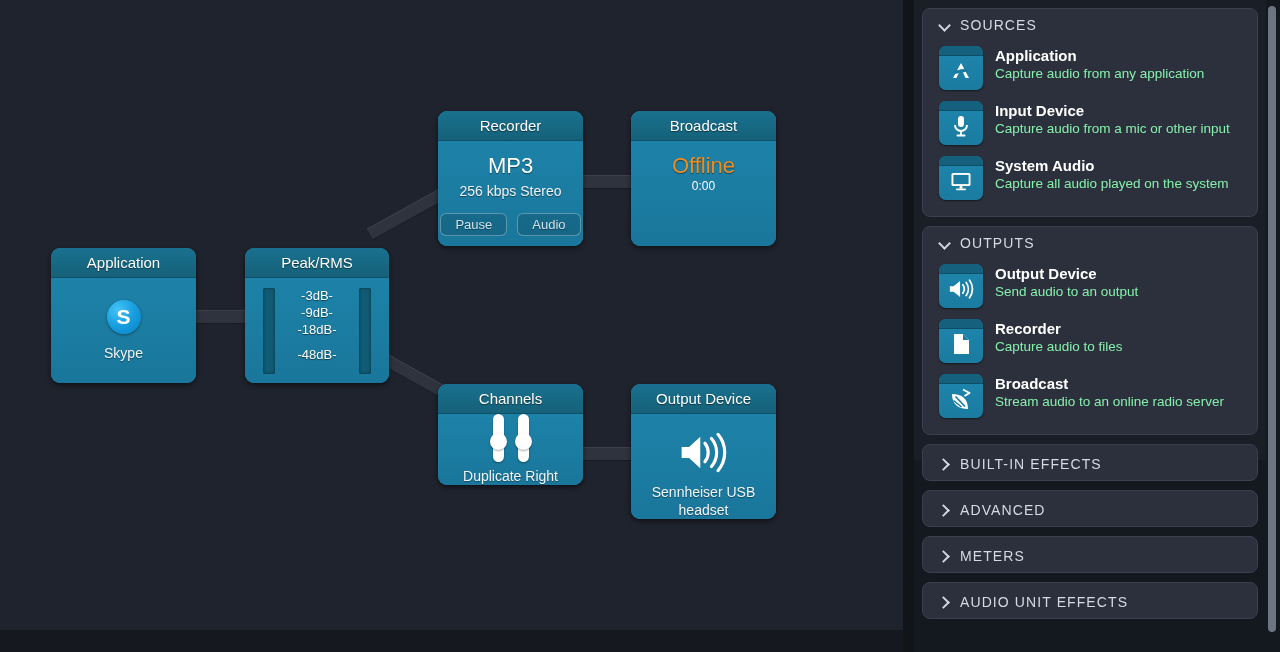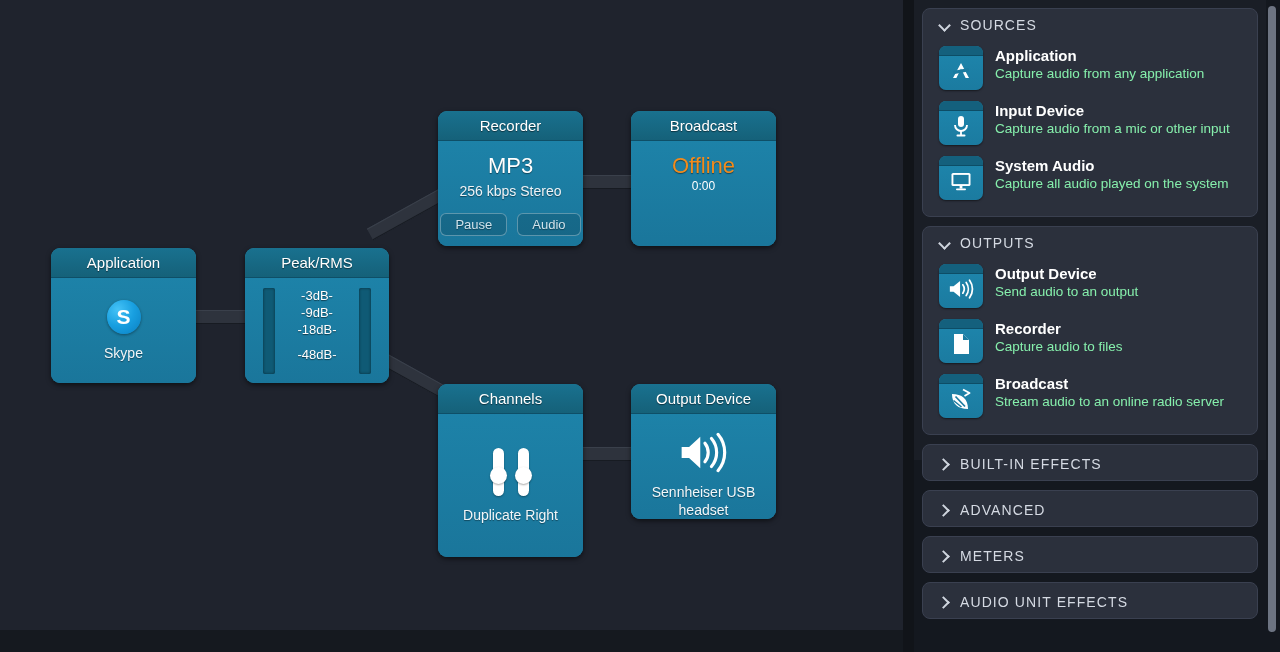--- a/index.html
+++ b/index.html
@@ -203,21 +203,21 @@
     </div>
 
     <div class="node" style="left:631px; top:111px; width:145px; height:135px;">
       <div class="node-head">Broadcast</div>
       <div class="node-body" style="justify-content:flex-start; padding-top:12px;">
         <div class="node-status">Offline</div>
         <div class="node-time">0:00</div>
       </div>
     </div>
 
-    <div class="node" style="left:438px; top:384px; width:145px; height:173px;">
+    <div class="node" style="left:438px; top:384px; width:145px; height:101px;">
       <div class="node-head">Channels</div>
       <div class="node-body">
         <div class="sliders">
           <div class="sl-track" style="left:4px;"></div>
           <div class="sl-track" style="left:29px;"></div>
           <div class="sl-knob" style="left:1px; top:19px;"></div>
           <div class="sl-knob" style="left:26px; top:19px;"></div>
         </div>
         <div class="node-caption">Duplicate Right</div>
       </div>

